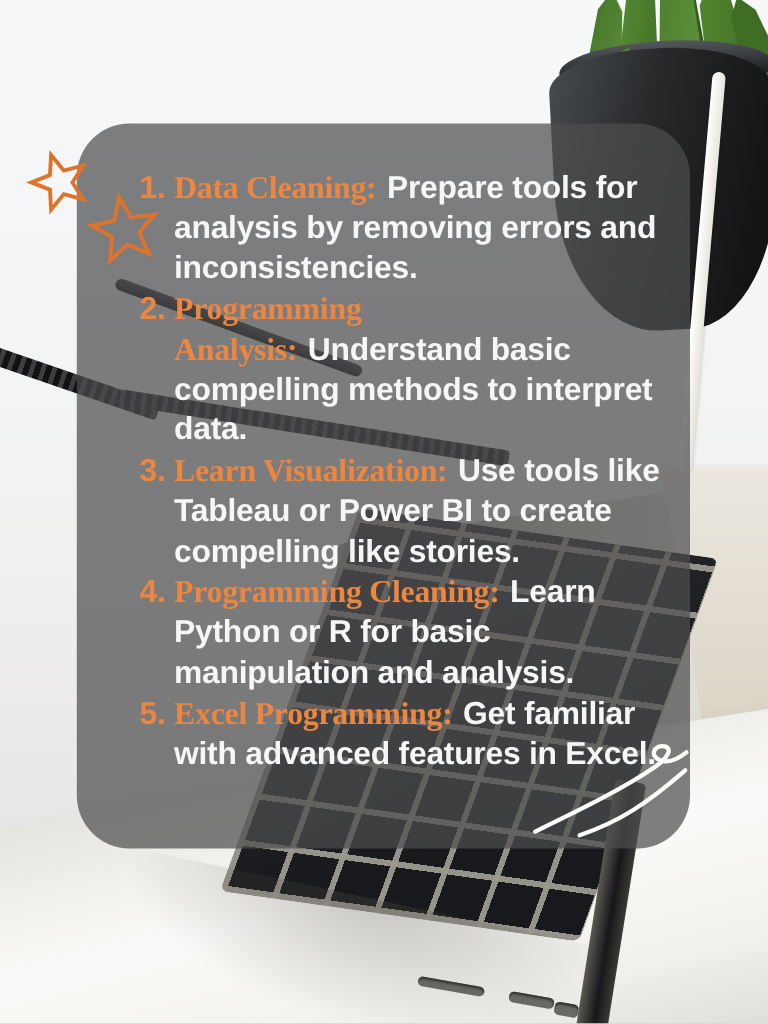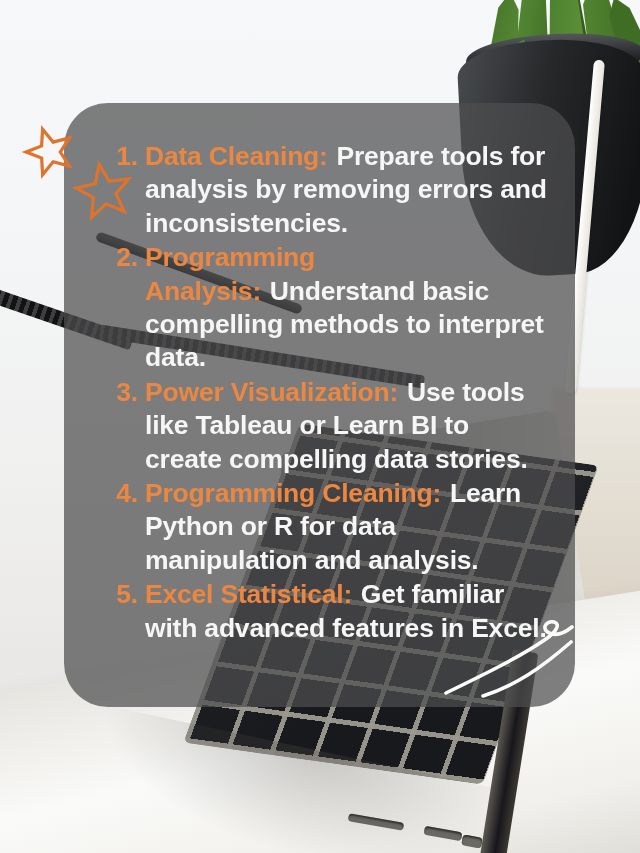--- a/index.html
+++ b/index.html
@@ -55,21 +55,21 @@
   
   .card{left:64px;top:103px;width:511px;height:604px;border-radius:44px;
     background:var(--card_overlay,rgba(77,77,79,.72));}
   .list{position:absolute;left:0;top:37px;right:24px;margin:0;padding:0 0 0 81px;
     list-style:none;
     font-size:26.5px;line-height:33.4px;font-weight:bold;letter-spacing:-0.2px;
     color:var(--text,#f6f6f6);}
   .list li{position:relative;margin:0 0 1px 0;}
   .num,.head{color:var(--accent,#EC8742);}
   .num{position:absolute;left:-81px;top:0;width:74px;text-align:right;}
-  .head{margin-right:.33em;}
+  .head{margin-right:.33em;font-family:Liberation Serif, serif;}
 
   .stars-svg{left:8px;top:116px;}
   .swoosh-svg{left:428px;top:597px;}
 </style>
 </head>
 <body>
 
 <div class="canvas">
 
   <div class="abs beige-slab"></div>
@@ -102,27 +102,27 @@
 
   <div class="abs card">
     <ol class="list">
       <li>
         <span class="num">1.</span><span class="head">Data Cleaning:</span><span class="body">Prepare tools for analysis by removing errors and inconsistencies.</span>
       </li>
       <li>
         <span class="num">2.</span><span class="head">Programming Analysis:</span><span class="body">Understand basic compelling methods to interpret data.</span>
       </li>
       <li>
-        <span class="num">3.</span><span class="head">Power Visualization:</span><span class="body">Use tools like Tableau or Learn BI to create compelling data stories.</span>
+        <span class="num">3.</span><span class="head">Learn Visualization:</span><span class="body">Use tools like Tableau or Power BI to create compelling like stories.</span>
       </li>
       <li>
-        <span class="num">4.</span><span class="head">Programming Cleaning:</span><span class="body">Learn Python or R for data manipulation and analysis.</span>
+        <span class="num">4.</span><span class="head">Programming Cleaning:</span><span class="body">Learn Python or R for basic manipulation and analysis.</span>
       </li>
       <li>
-        <span class="num">5.</span><span class="head">Excel Statistical:</span><span class="body">Get familiar with advanced features in Excel.</span>
+        <span class="num">5.</span><span class="head">Excel Programming:</span><span class="body">Get familiar with advanced features in Excel.</span>
       </li>
     </ol>
   </div>
 
   <svg class="abs stars-svg" width="150" height="130" viewBox="0 0 150 130">
     <g fill="none" stroke="var(--star_stroke,#E0732C)" stroke-width="3.2" stroke-linejoin="miter">
       <polygon transform="rotate(-18 42 36)" points="42,12 48.1,27.6 64.8,28.6 51.8,39.2 56.1,55.4 42,46.3 27.9,55.4 32.2,39.2 19.2,28.6 35.9,27.6"></polygon>
       <polygon transform="rotate(-10 96 76)" points="96,48 103.1,66.3 122.6,67.4 107.5,79.7 112.5,98.7 96,88 79.5,98.7 84.5,79.7 69.4,67.4 88.9,66.3"></polygon>
     </g>
   </svg>

